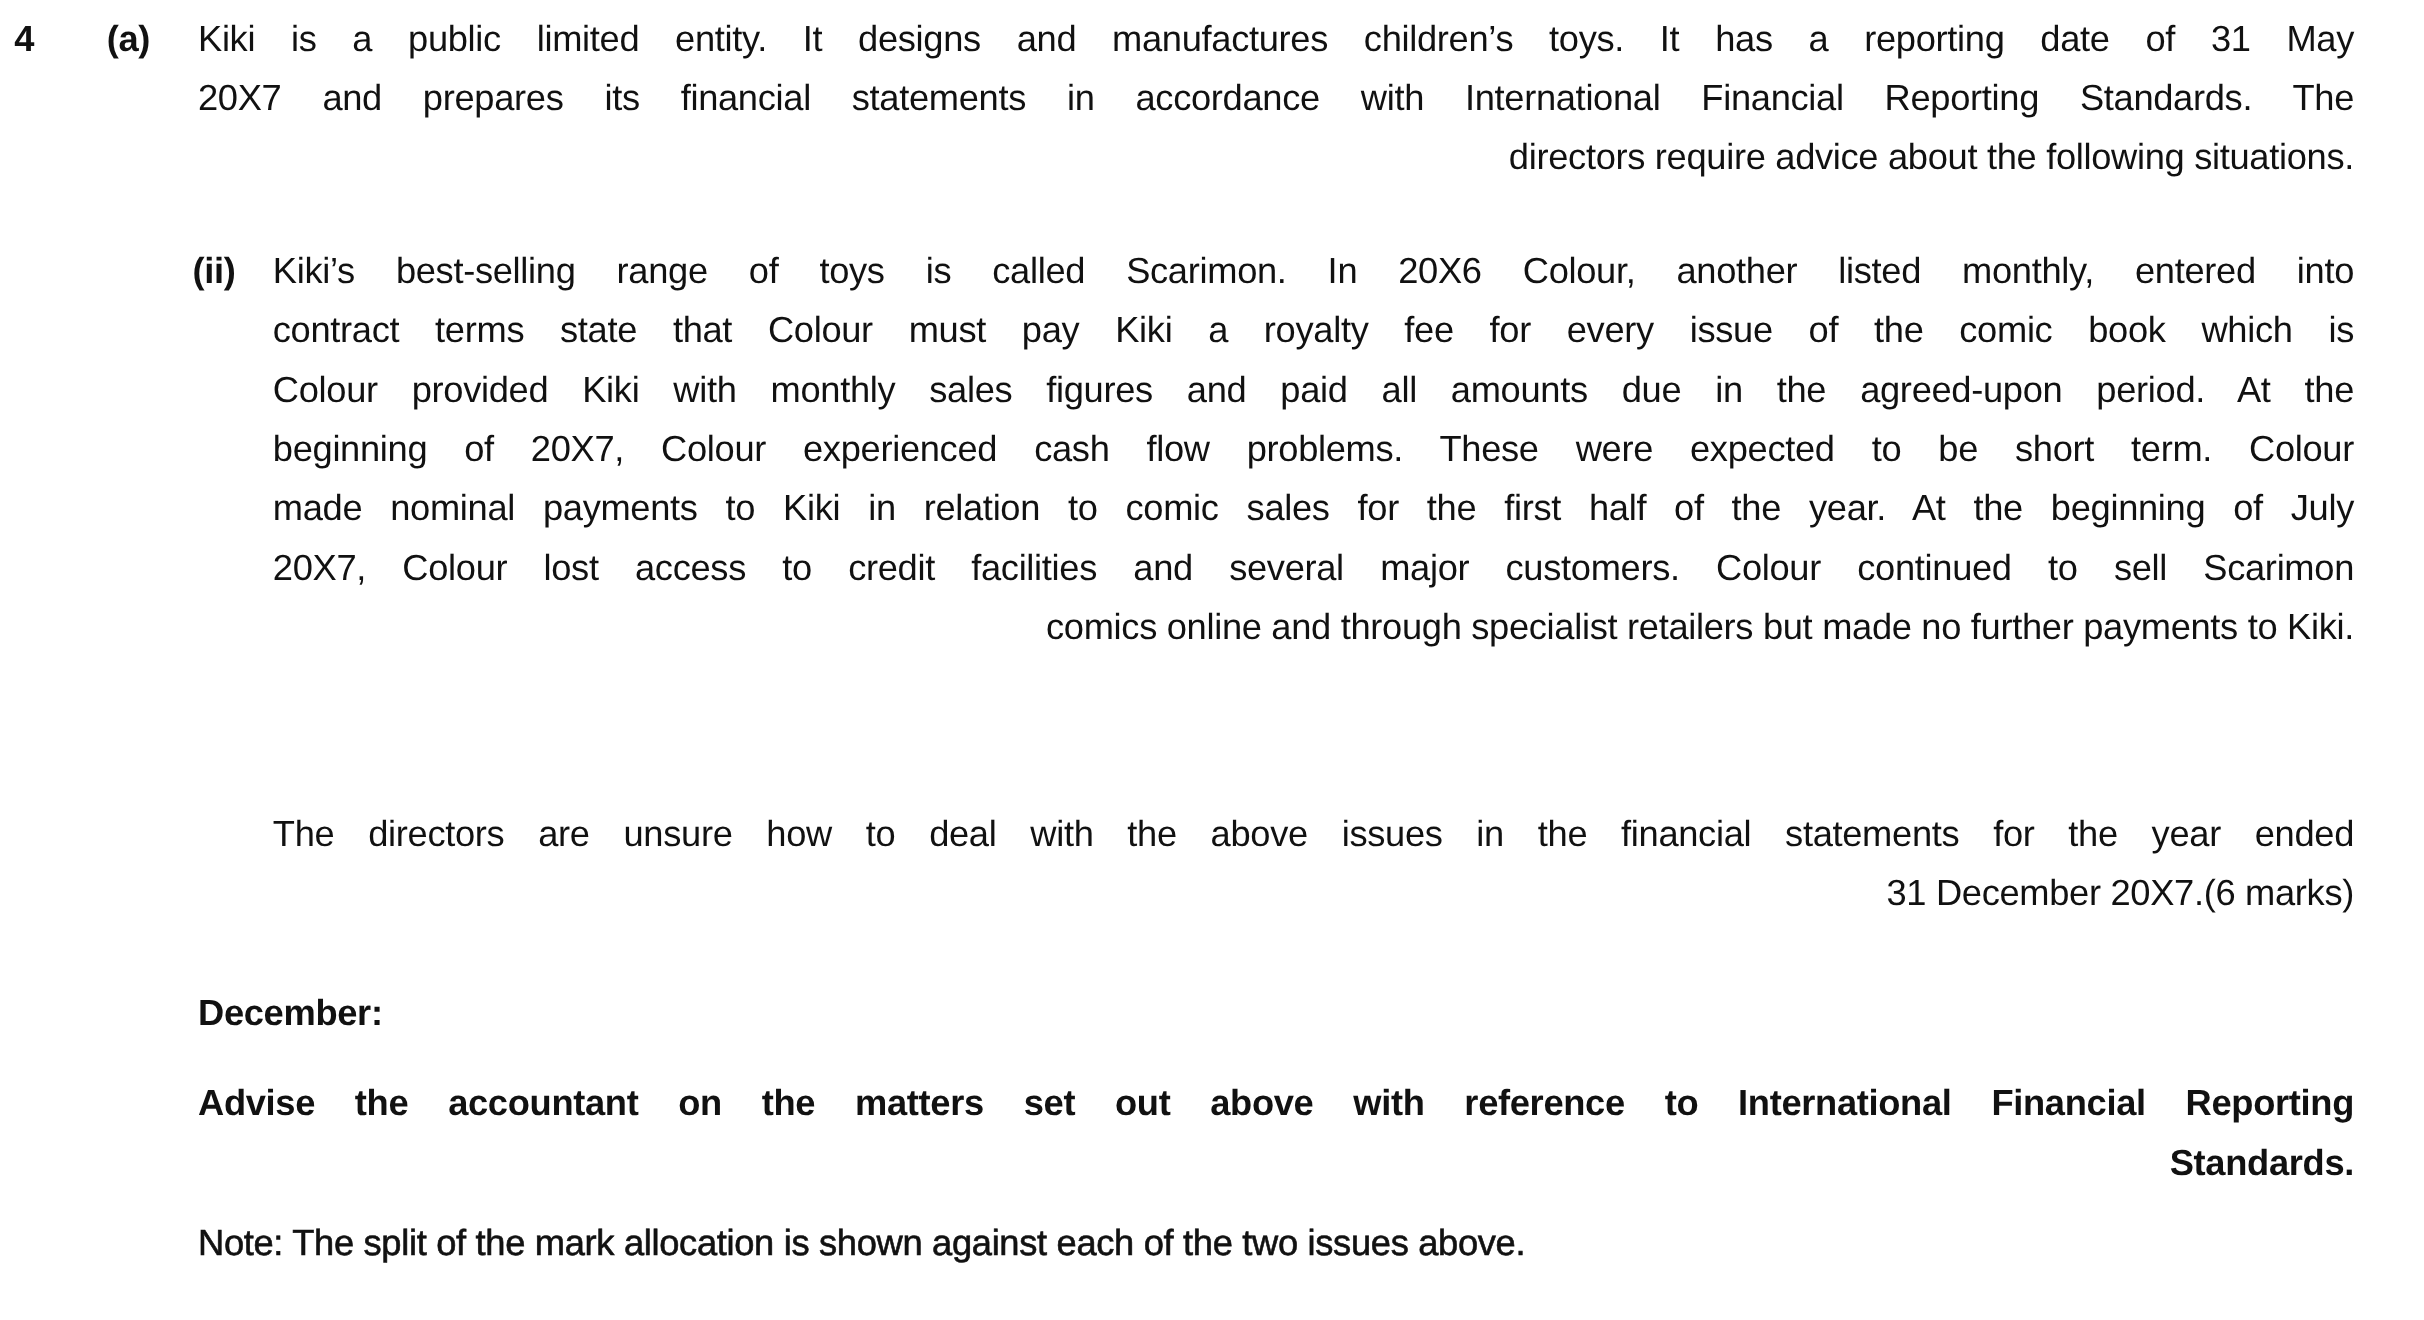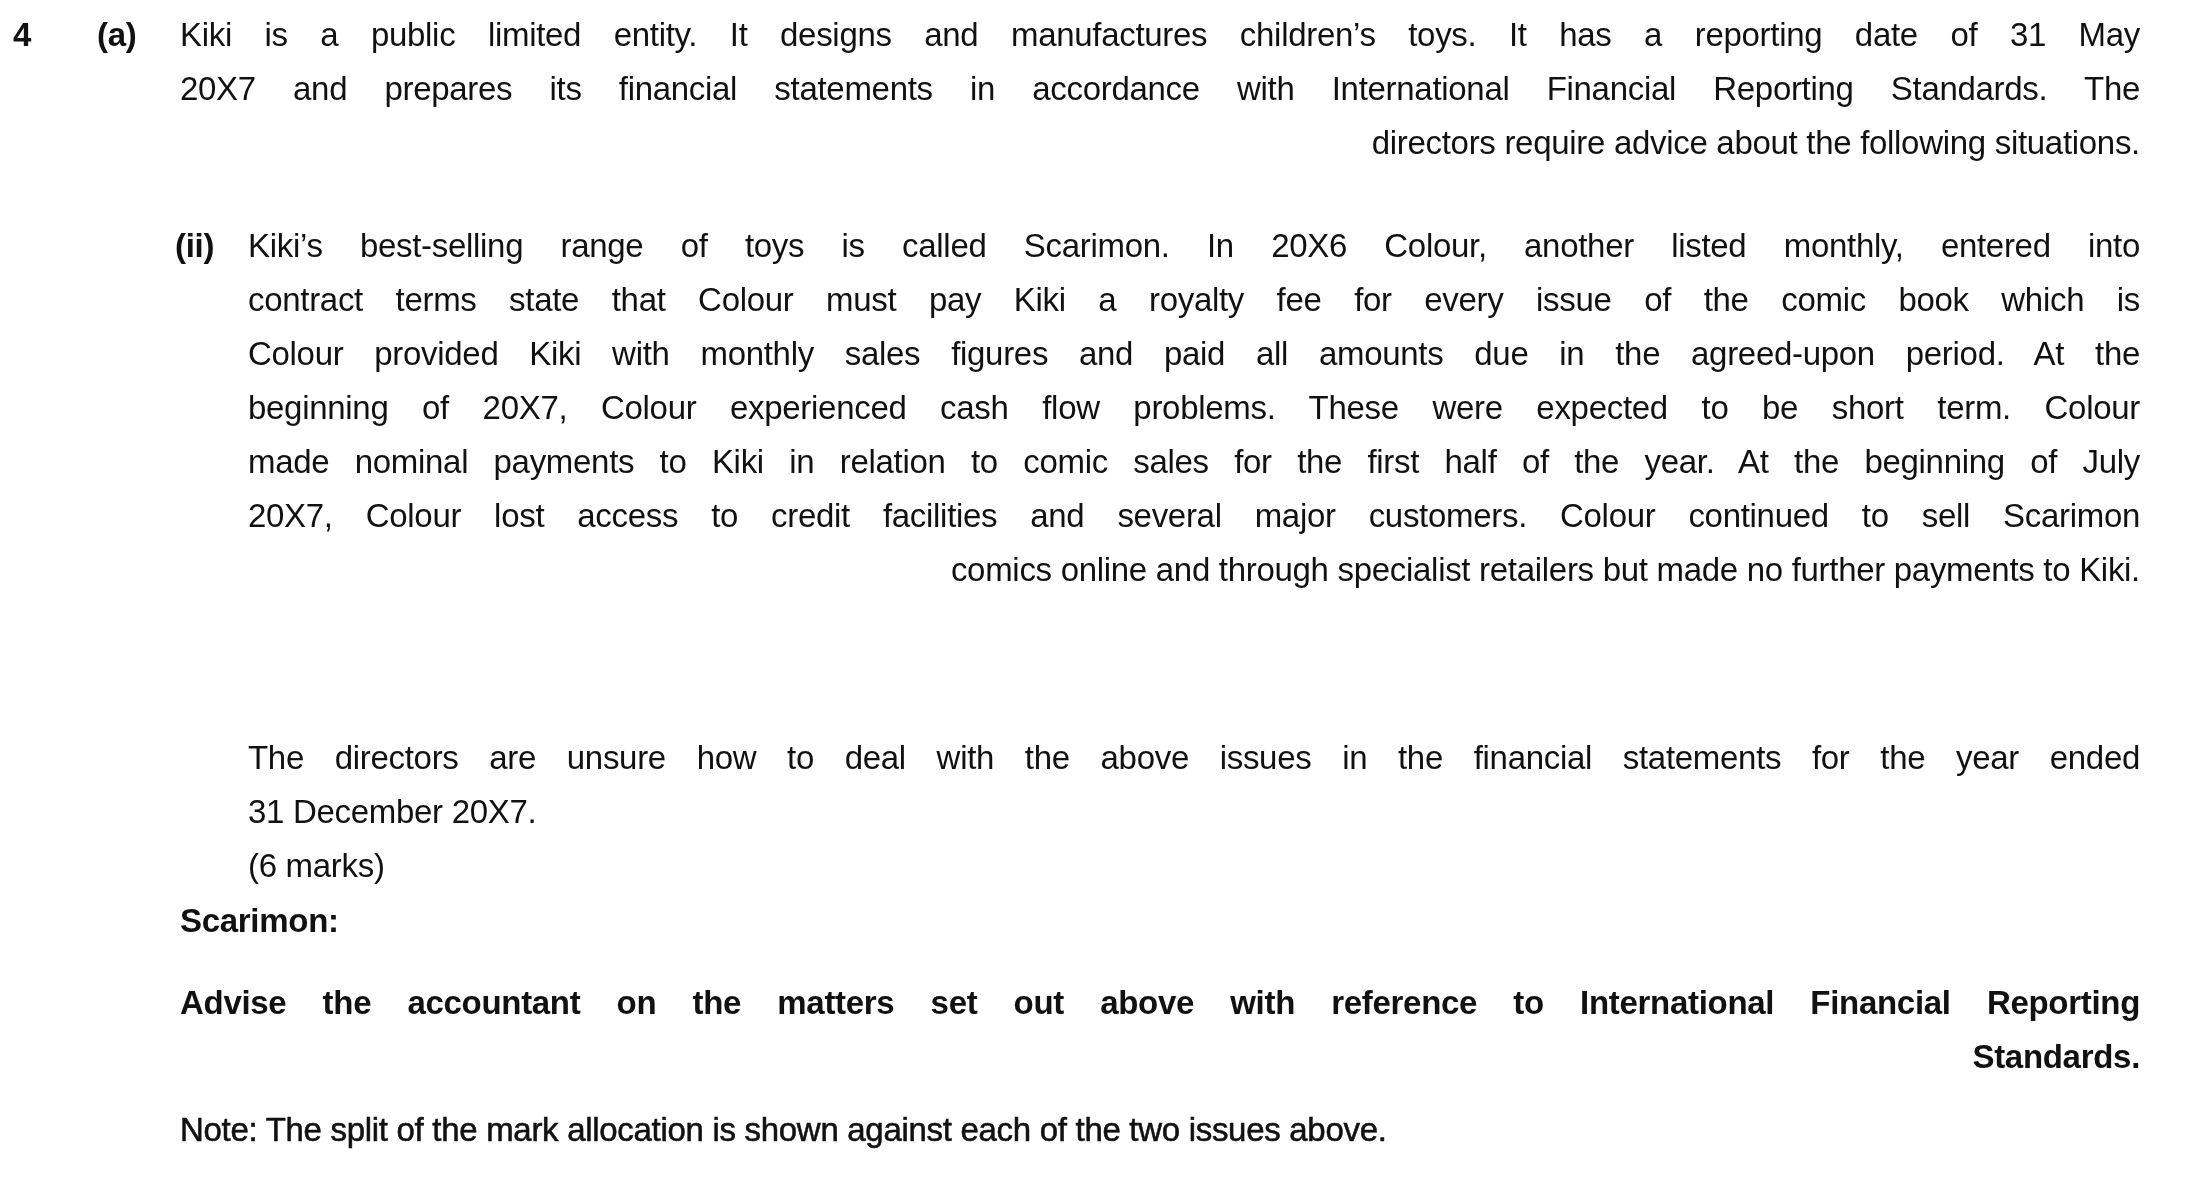--- a/index.html
+++ b/index.html
@@ -33,23 +33,22 @@
   .item-body   { left: 248px; top: 219px; }
   .directors   { left: 248px; top: 731px; }
   .required    { left: 180px; top: 894px; font-weight: bold; }
   .requirement { left: 180px; top: 976px; font-weight: bold; }
   .note        { left: 180px; top: 1103px; -webkit-text-stroke: 0.55px #111111; }
 
   .jl { text-align: justify; text-align-last: justify; }
   .ll { text-align: right; }
   .split-line {
     display: flex;
-    justify-content: space-between;
+    justify-content: flex-end;
     align-items: baseline;
-    flex-direction: column;
   }
   .split-line .marks { white-space: nowrap; }
 </style>
 </head>
 <body>
 
 <div class="page">
 
   <span class="marker q-num">4</span>
   <span class="marker part">(a)</span>
@@ -72,21 +71,21 @@
   </div>
 
   <div class="block directors">
     <div class="jl">The directors are unsure how to deal with the above issues in the financial statements for the year ended</div>
     <div class="split-line">
       <span>31 December 20X7.</span>
       <span class="marks">(6 marks)</span>
     </div>
   </div>
 
-  <div class="block required">Scarimon:</div>
+  <div class="block required">December:</div>
 
   <div class="block requirement">
     <div class="jl">Advise the accountant on the matters set out above with reference to International Financial Reporting</div>
     <div class="ll">Standards.</div>
   </div>
 
   <div class="block note">Note: The split of the mark allocation is shown against each of the two issues above.</div>
 
 </div>
 

